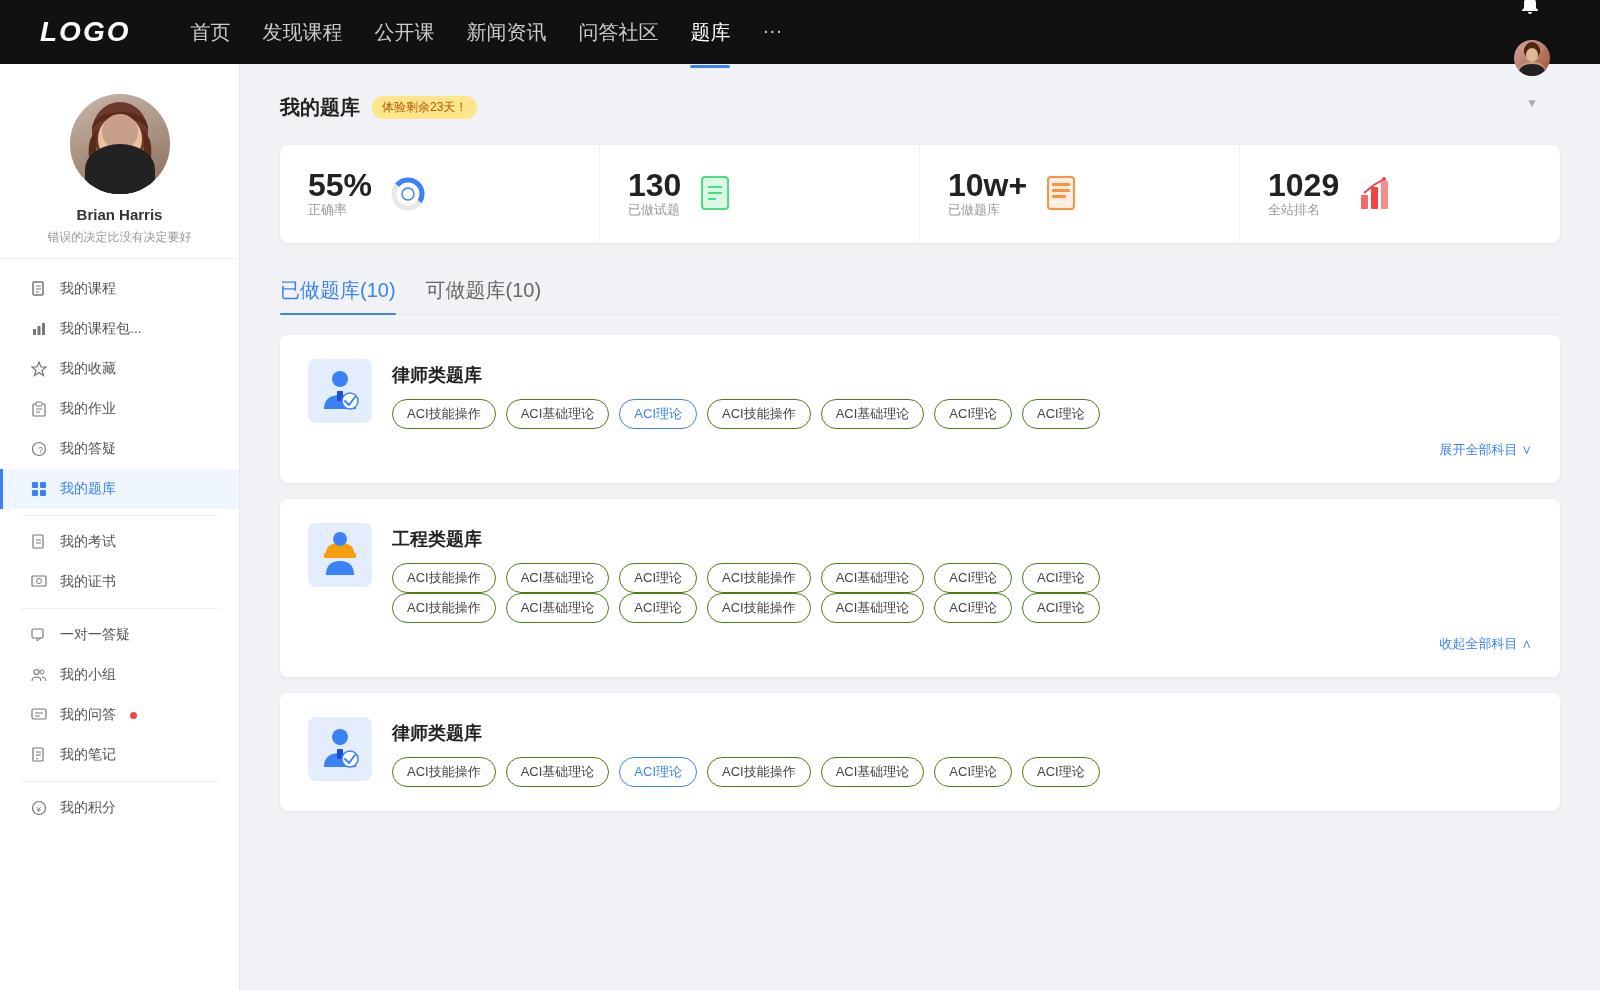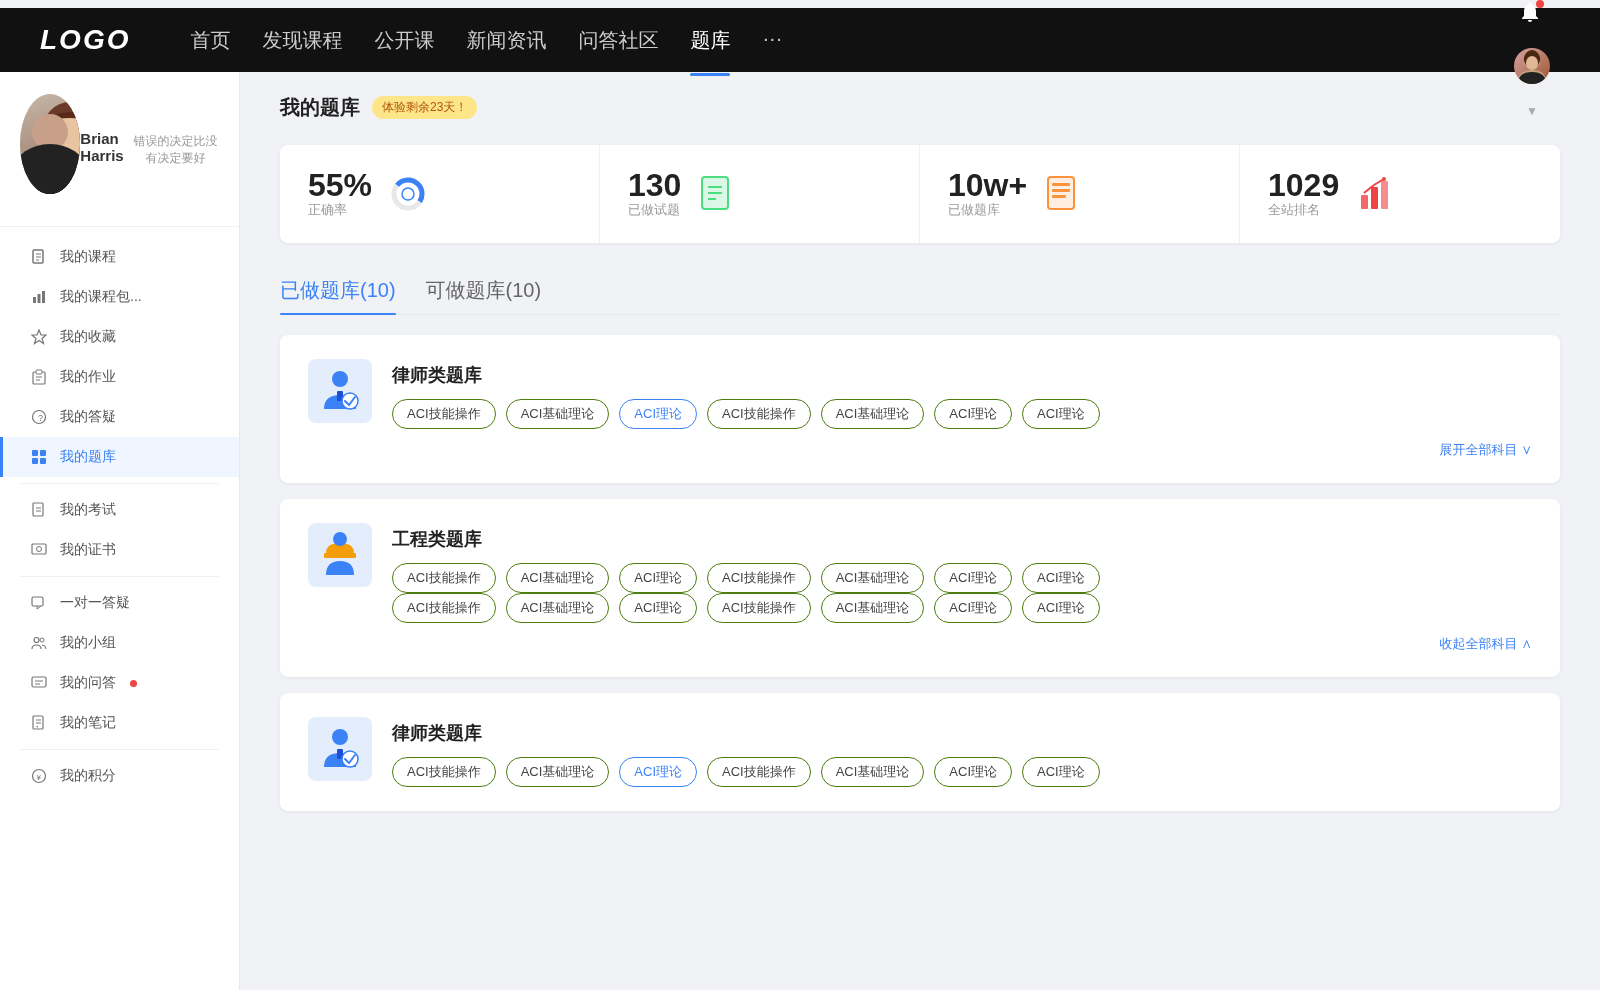--- a/index.html
+++ b/index.html
@@ -6,21 +6,21 @@
     body { font-family: -apple-system, BlinkMacSystemFont, 'PingFang SC', 'Microsoft YaHei', sans-serif; background: #f0f2f5; min-height: 990px; }
 
     
     .navbar {
       height: 64px;
       background: #111;
       display: flex;
       align-items: center;
       padding: 0 40px;
       position: fixed;
-      top: 8px; left: 0; right: 0;
+      top: 0; left: 0; right: 0;
       z-index: 100;
     }
     .nav-logo {
       color: #fff;
       font-size: 28px;
       font-weight: 900;
       letter-spacing: 2px;
       margin-right: 60px;
       font-style: italic;
     }
@@ -93,23 +93,23 @@
     
     .sidebar {
       width: 240px;
       background: #fff;
       flex-shrink: 0;
       padding: 30px 0 20px 0;
       border-right: 1px solid #e8e8e8;
     }
     .profile-section {
       display: flex;
-      flex-direction: row;
+      flex-direction: column;
       align-items: center;
-      padding: 0 20px 20px;
+      padding: 0 20px 12px;
       border-bottom: 1px solid #f0f0f0;
     }
     .avatar-wrapper {
       width: 100px; height: 100px;
       border-radius: 50%;
       background: #e8e0d8;
       overflow: hidden;
       margin-bottom: 12px;
       display: flex; align-items: center; justify-content: center;
     }

